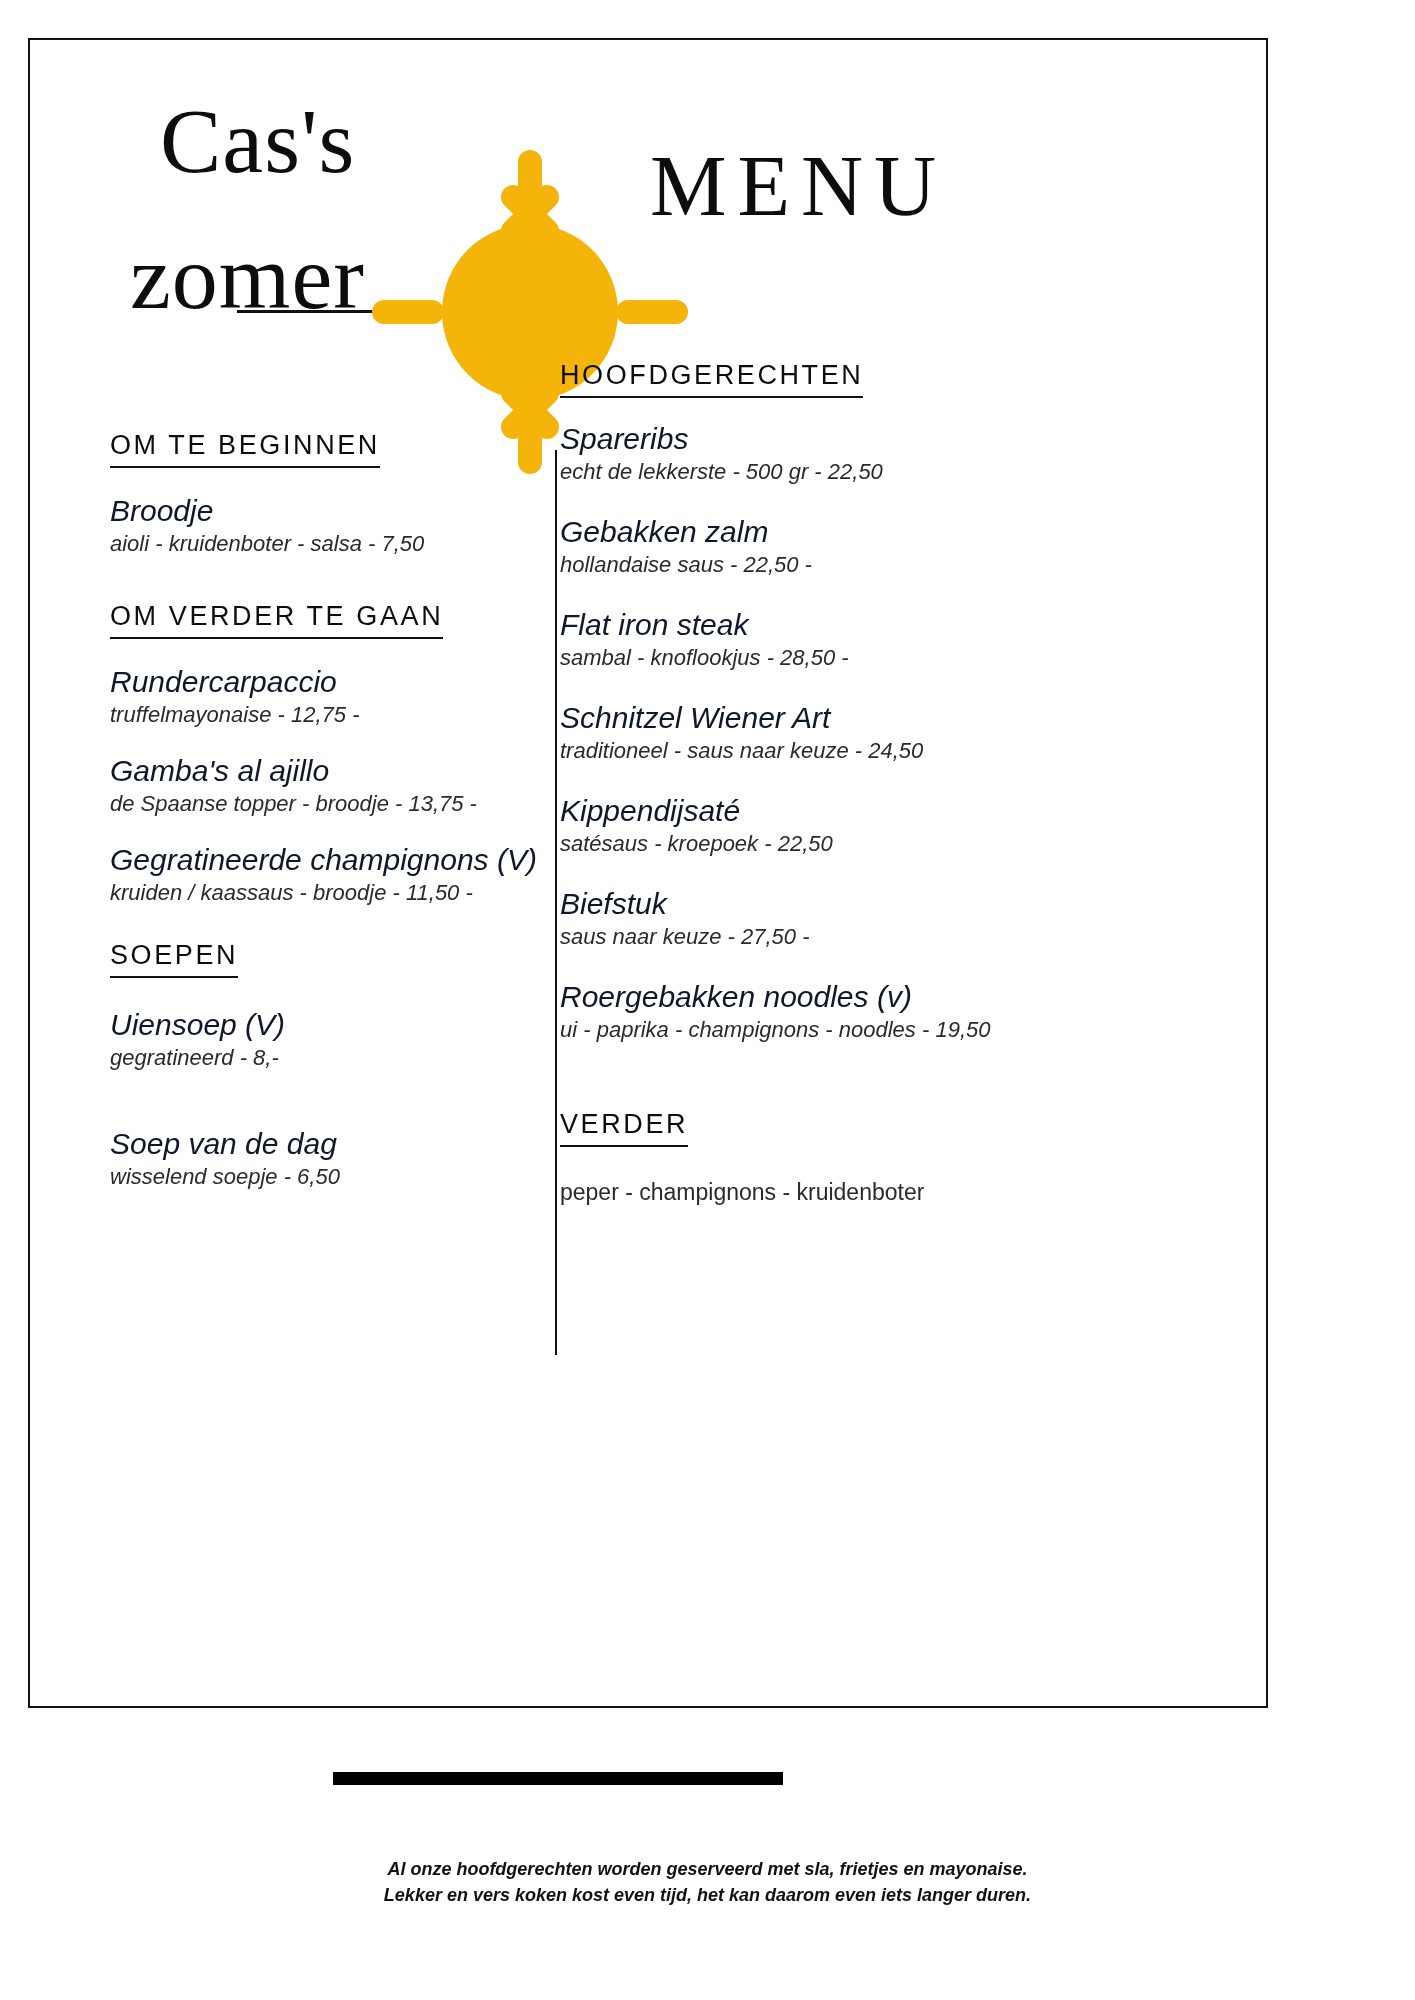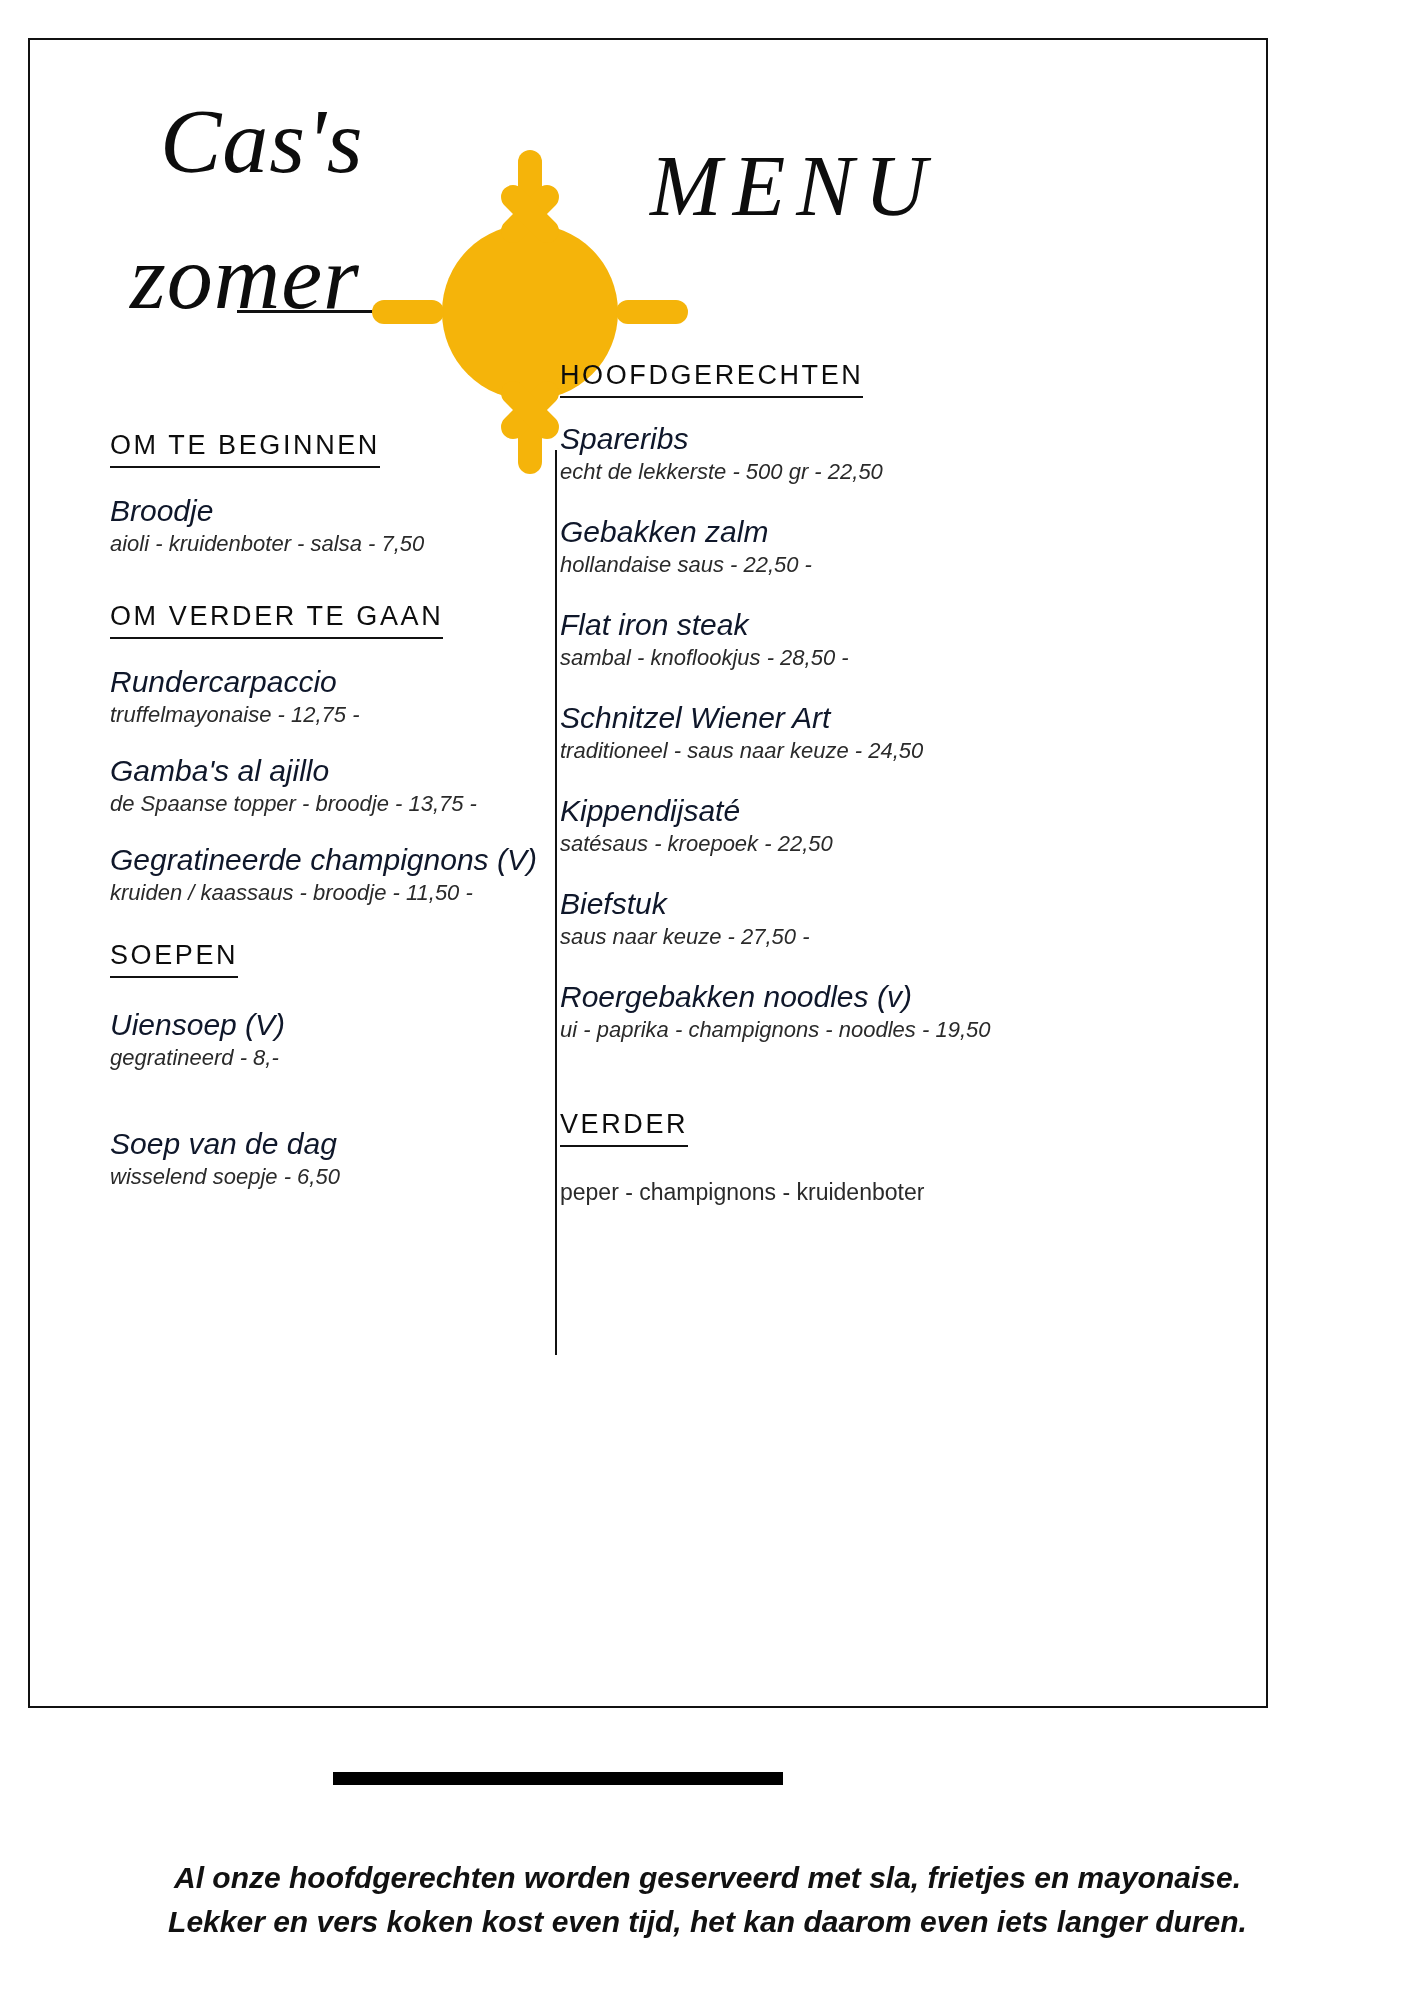--- a/index.html
+++ b/index.html
@@ -27,21 +27,20 @@
     box-sizing: border-box;
     background: #ffffff;
   }
 
   
   .masthead {
     position: absolute;
     left: 0; top: 0;
     width: 100%;
     height: 420px;
-    font-style: italic;
   }
   .brand {
     position: absolute;
     left: 100px;
     top: 42px;
     width: 640px;
     font-family: "Liberation Serif", "DejaVu Serif", serif;
     font-size: 92px;
     line-height: 1.30;
     letter-spacing: 1px;
@@ -165,21 +164,21 @@
   }
   .footer {
     position: absolute;
     left: 0;
     top: 1856px;
     width: 1415px;
     text-align: center;
     font-family: "Liberation Sans Narrow", "Liberation Sans", sans-serif;
     font-style: italic;
     font-weight: 700;
-    font-size: 30px;
+    font-size: 18px;
     line-height: 1.45;
     color: #111111;
   }
   .footer div { display: block; }
 </style>
 </head>
 <body>
 
 <div class="menu-card">
 

